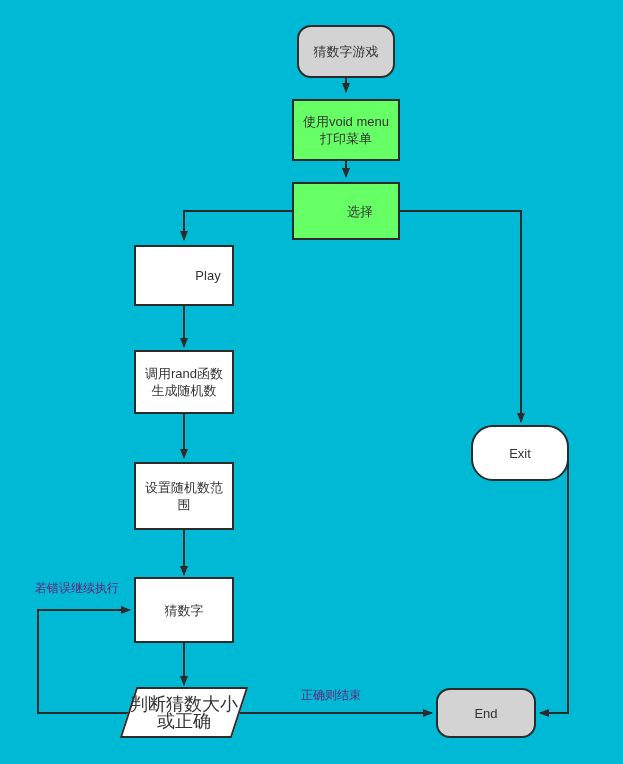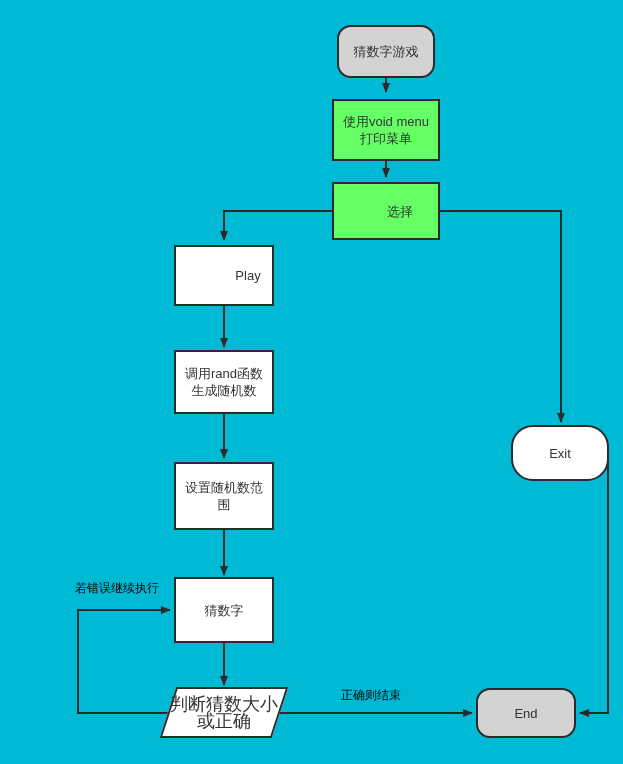--- a/index.html
+++ b/index.html
@@ -11,21 +11,20 @@
     width: 623px;
     height: 764px;
     background: #00b9d4;
     font-family: "Liberation Sans", "DejaVu Sans", sans-serif;
     overflow: hidden;
   }
   #canvas {
     position: relative;
     width: 548px;
     height: 764px;
-    margin-left: 40px;
   }
   svg#edges {
     position: absolute;
     left: 0;
     top: 0;
     width: 623px;
     height: 764px;
     overflow: visible;
   }
   .node {
@@ -71,21 +70,21 @@
     position: relative;
     z-index: 2;
     color: #333333;
     font-size: 18px;
     line-height: 17px;
     text-align: center;
     white-space: pre-line;
   }
   .edge-label {
     position: absolute;
-    color: #000000;
+    color: #701a75;
     font-size: 12px;
     line-height: 14px;
     white-space: nowrap;
   }
 </style>
 </head>
 <body>
 
 <div id="canvas">
 

